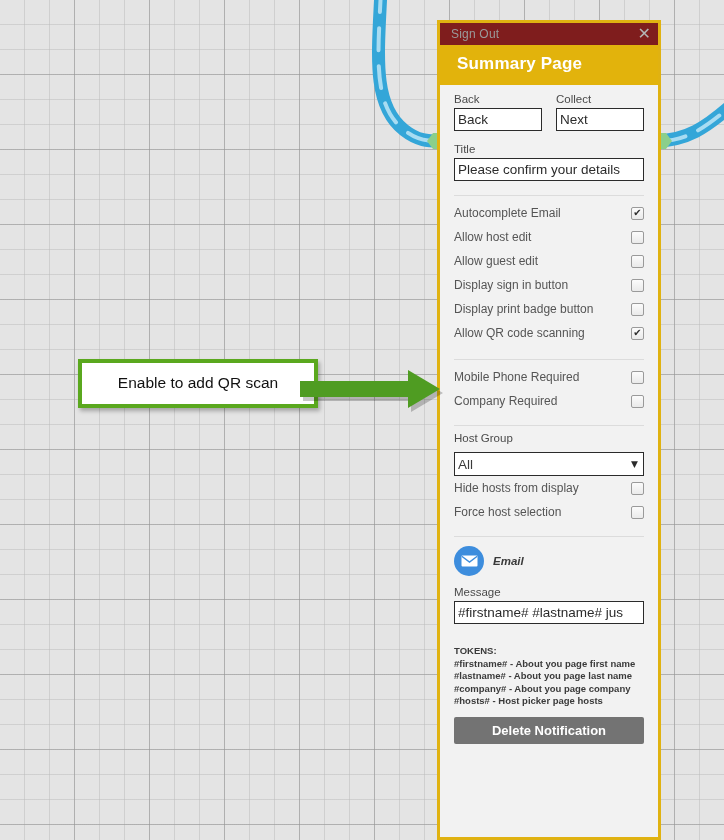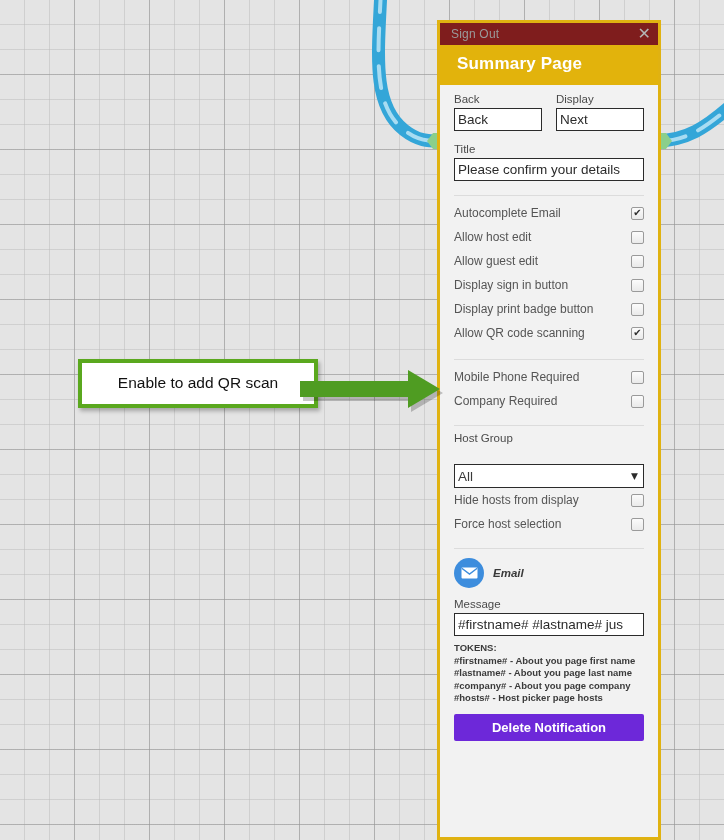--- a/index.html
+++ b/index.html
@@ -72,21 +72,21 @@
   .cbox{
     width:13px;height:13px;box-sizing:border-box;
     border:1px solid #9a9a9a;border-radius:2px;
     background:linear-gradient(#fbfbfb,#eaeaea);
     display:flex;align-items:center;justify-content:center;
     font-size:11px;color:#3a3a3a;line-height:1;cursor:pointer;
     font-family:"DejaVu Sans", sans-serif;
   }
   .cbox.on::after{content:"\2714";font-size:10px;color:#2e2e2e;}
 
-  .sel-wrap{position:relative;margin-top:20px;border-radius:11px;}
+  .sel-wrap{position:relative;margin-top:8px;border-radius:11px;}
   .sel{
     width:100%;box-sizing:border-box;height:24px;
     border:1px solid #2b2b2b;background:#fff;
     font-size:13.5px;color:#3a3a3a;padding:1px 18px 1px 3px;
     font-family:"Liberation Sans", sans-serif;
     -webkit-appearance:none;appearance:none;border-radius:0;outline:none;
   }
   .caret{
     position:absolute;right:6px;top:50%;transform:translateY(-50%);
     font-size:9px;color:#2b2b2b;pointer-events:none;
@@ -95,27 +95,27 @@
 
   .email-head{display:flex;align-items:center;gap:9px;margin:9px 0 10px 0;}
   .mailcircle{
     width:30px;height:30px;border-radius:50%;background:#3d8ddd;
     display:flex;align-items:center;justify-content:center;
   }
   .email-lbl{font-size:11.5px;font-weight:bold;color:#3a3a3a;font-style:italic;}
 
   .tokens{
     font-size:9.5px;color:#3a3a3a;line-height:12.5px;
-    font-weight:bold;margin-top:6px;
+    font-weight:bold;margin-top:21px;
   }
 
   .delbtn{
     display:block;width:100%;box-sizing:border-box;
     margin-top:9px;height:27px;border:0;border-radius:2px;
-    background:#6d28d9;color:#fff;font-size:13px;font-weight:bold;
+    background:#737373;color:#fff;font-size:13px;font-weight:bold;
     font-family:"Liberation Sans", sans-serif;cursor:pointer;
   }
 
   
   #callout{
     position:absolute;left:78px;top:359px;width:240px;
     background:#fff;border:4px solid #5aa81e;
     box-shadow:2px 3px 4px rgba(0,0,0,.28);
     text-align:center;padding:9px 4px 11px 4px;box-sizing:border-box;
   }
@@ -149,21 +149,21 @@
   <div class="hdr">Summary Page</div>
 
   <div class="body">
 
     <div class="row2">
       <div class="fld">
         <div class="lbl">Back</div>
         <input class="inp" type="text" value="Back" style="">
       </div>
       <div class="fld">
-        <div class="lbl">Display</div>
+        <div class="lbl">Collect</div>
         <input class="inp" type="text" value="Next" style="">
       </div>
     </div>
 
     <div class="fld-title">
       <div class="lbl">Title</div>
       <input class="inp" type="text" value="Please confirm your details" style="">
     </div>
 
     <div class="divider"></div>

